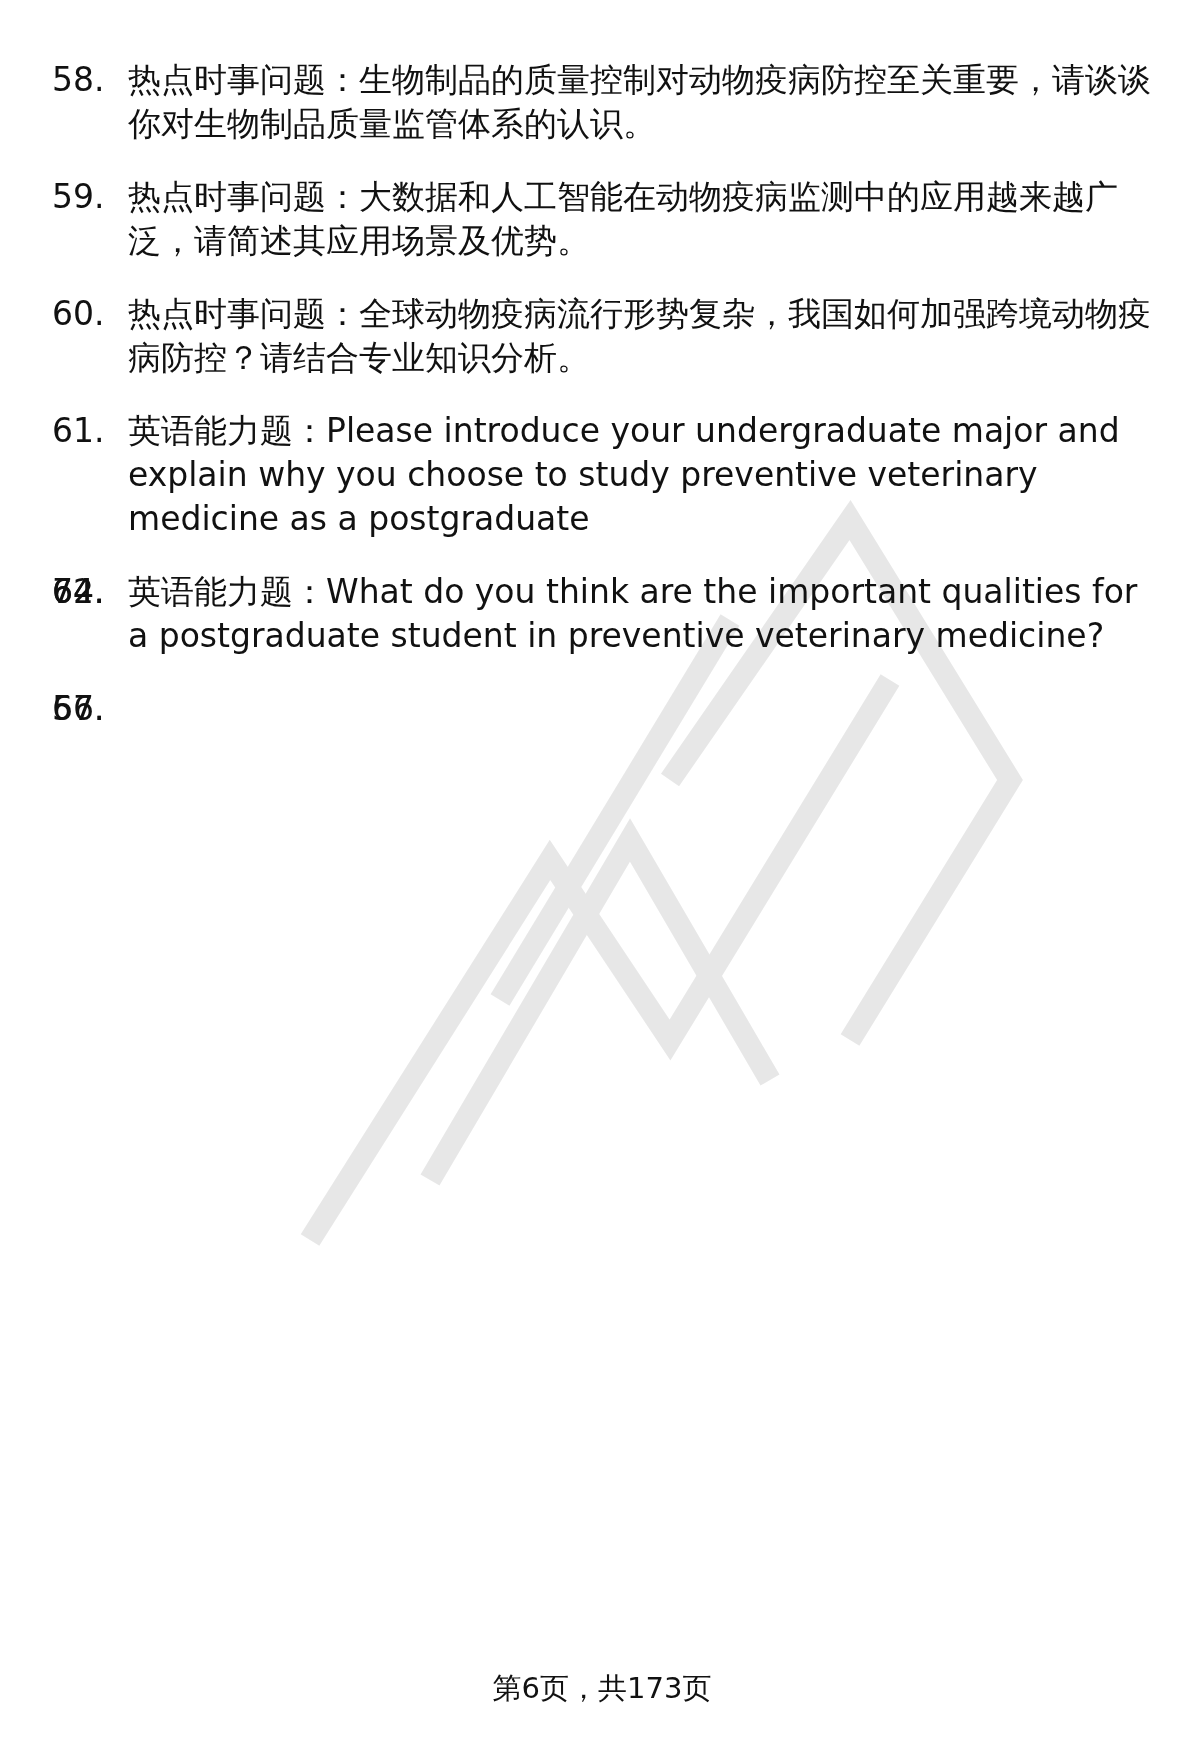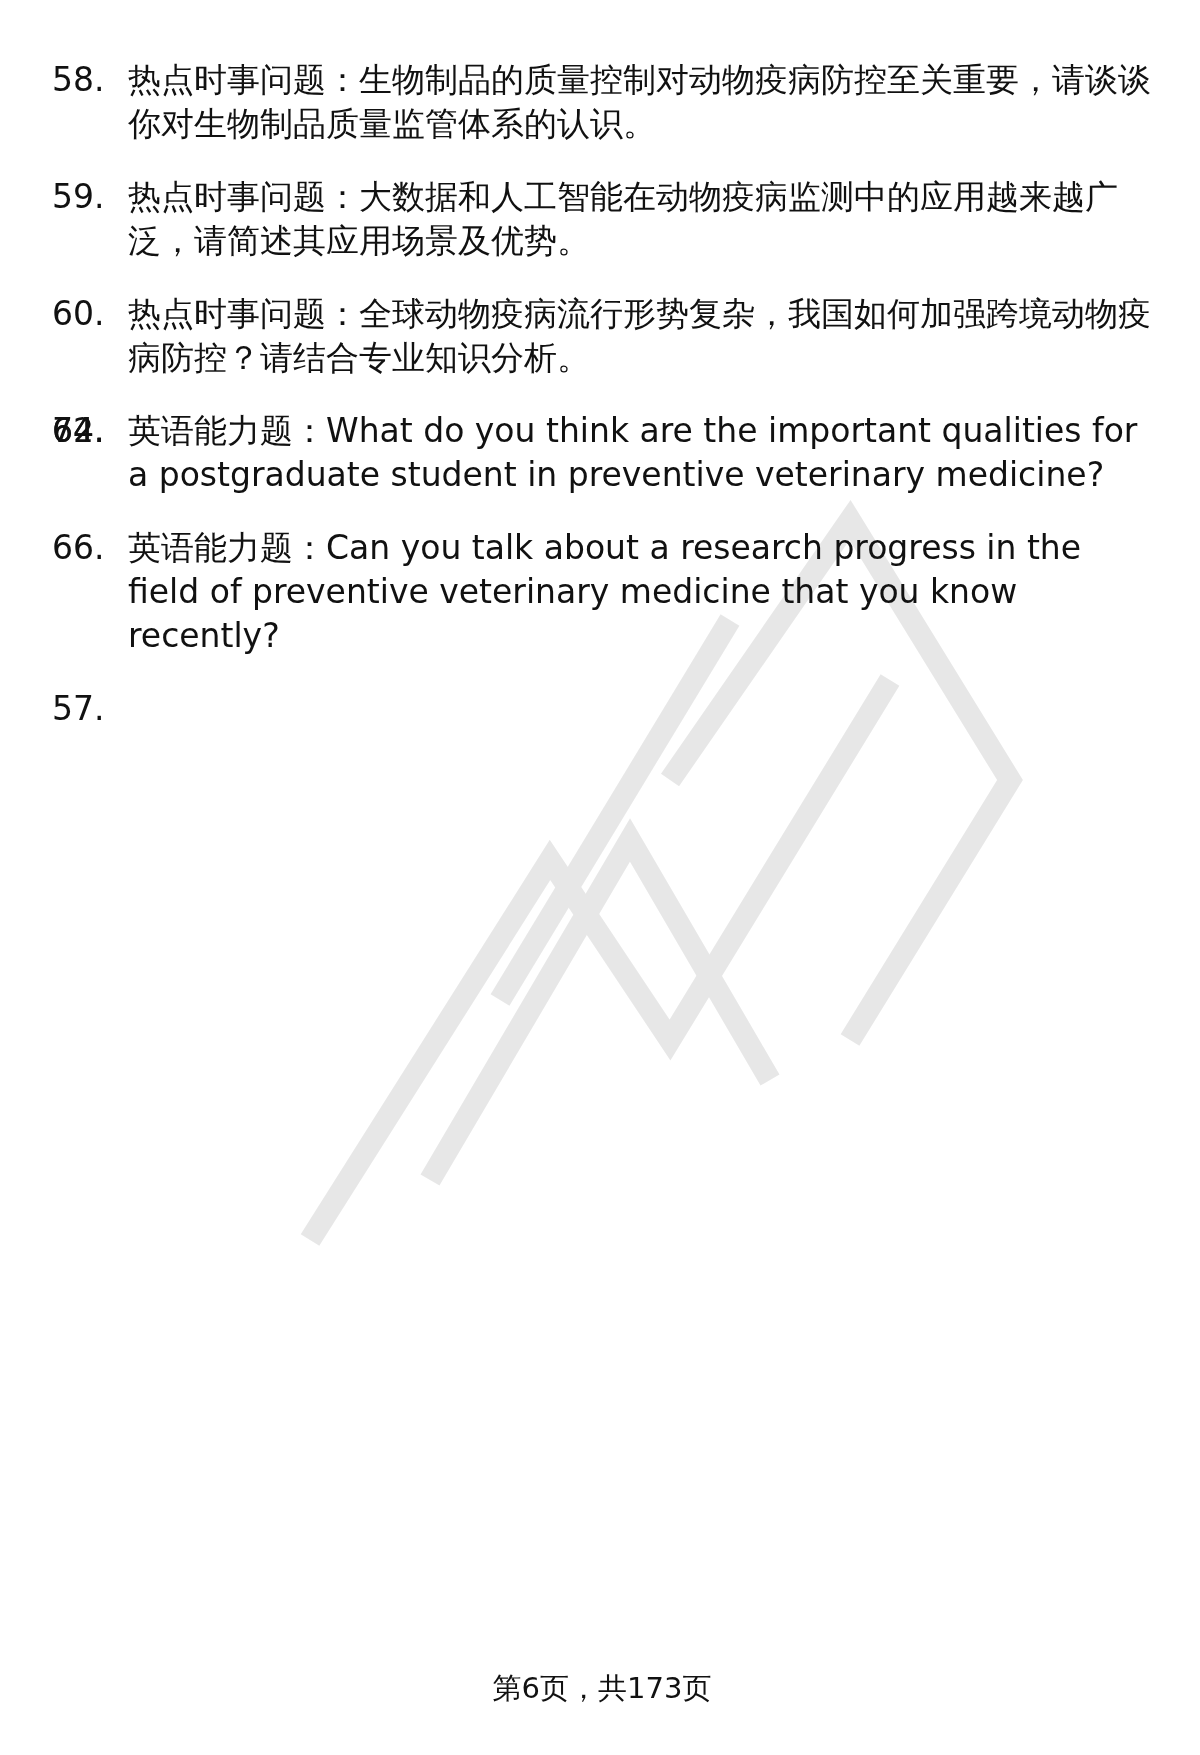--- a/index.html
+++ b/index.html
@@ -33,31 +33,34 @@
   </div>
   <div class="item">
     <span class="num">59.</span>
     <span>热点时事问题：大数据和人工智能在动物疫病监测中的应用越来越广泛，请简述其应用场景及优势。</span>
   </div>
   <div class="item">
     <span class="num">60.</span>
     <span>热点时事问题：全球动物疫病流行形势复杂，我国如何加强跨境动物疫病防控？请结合专业知识分析。</span>
   </div>
   <div class="item">
+    <span class="num">61.</span>
+    <span>英语能力题：Please introduce your undergraduate major and explain why you choose to study preventive veterinary medicine as a postgraduate</span>
+  </div>
+  <div class="item">
     <span class="num">62.</span>
   </div>
   <div class="item">
     <span class="num">64.</span>
   </div>
   <div class="item">
     <span class="num">74.</span>
     <span>英语能力题：What do you think are the important qualities for a postgraduate student in preventive veterinary medicine?</span>
   </div>
   <div class="item">
     <span class="num">66.</span>
-    <span>英语能力题：Can you talk about a research progress in the field of preventive veterinary medicine that you know recently?</span>
   </div>
   <div class="item">
     <span class="num">57.</span>
   </div>
 </div>
 
 <div class="footer">第6页，共173页</div>
 
 </body></html>

